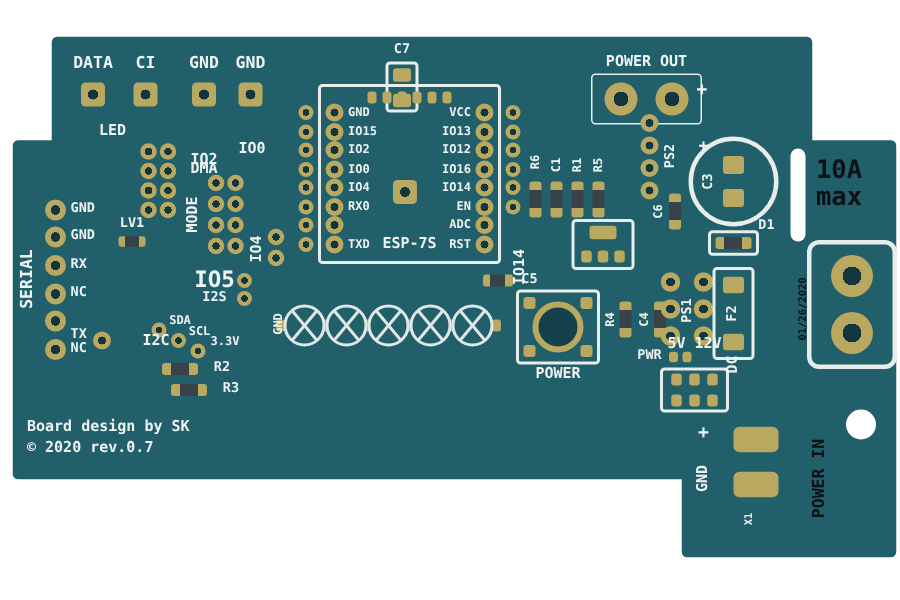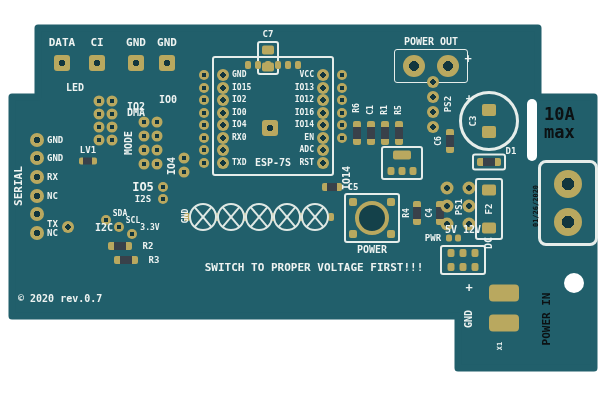--- a/index.html
+++ b/index.html
@@ -211,21 +211,21 @@
   <div class="el t tl" style="left:47px;top:196px;font-size:9px">NC</div>
   <div class="el t tl" style="left:47px;top:224px;font-size:9px">TX</div>
   <div class="el t tl" style="left:47px;top:233px;font-size:9px">NC</div>
 
   <div class="el t" style="left:88px;top:150px;font-size:9px">LV1</div>
   <div class="el t" style="left:136px;top:113px;font-size:10px">DMA</div>
   <div class="el t" style="left:136px;top:107px;font-size:10px">IO2</div>
   <div class="el t" style="left:168px;top:100px;font-size:10px">IO0</div>
   <div class="el t rot" style="left:129px;top:143px;font-size:10px">MODE</div>
   <div class="el t rot" style="left:172px;top:166px;font-size:10px">IO4</div>
-  <div class="el t" style="left:143px;top:187px;font-size:12px">IO5</div>
+  <div class="el t" style="left:143px;top:187px;font-size:15px">IO5</div>
   <div class="el t" style="left:143px;top:199px;font-size:9px">I2S</div>
   <div class="el t" style="left:104px;top:228px;font-size:10px">I2C</div>
   <div class="el t" style="left:120px;top:214px;font-size:8px">SDA</div>
   <div class="el t" style="left:133px;top:221px;font-size:8px">SCL</div>
   <div class="el t" style="left:150px;top:228px;font-size:8px">3.3V</div>
   <div class="el t rot" style="left:186px;top:216px;font-size:8px">GND</div>
   <div class="el t" style="left:148px;top:246px;font-size:9px">R2</div>
   <div class="el t" style="left:154px;top:260px;font-size:9px">R3</div>
 
   <div class="el t tl" style="left:232px;top:75px;font-size:8px">GND</div>
@@ -262,21 +262,21 @@
   <div class="el t rot" style="left:473px;top:121px;font-size:9px">C3</div>
   <div class="el t" style="left:469px;top:97px;font-size:11px">+</div>
   <div class="el t rot" style="left:439px;top:141px;font-size:8px">C6</div>
   <div class="el t" style="left:511px;top:151px;font-size:9px">D1</div>
   <div class="el t rot" style="left:459px;top:207px;font-size:9px">PS1</div>
   <div class="el t rot" style="left:489px;top:209px;font-size:9px">F2</div>
   <div class="el t tl blk" style="left:544px;top:114px;font-size:17px">10A</div>
   <div class="el t tl blk" style="left:544px;top:132px;font-size:17px">max</div>
   <div class="el t rot blk" style="left:536px;top:206px;font-size:7px">01/26/2020</div>
 
-  <div class="el t" style="left:314px;top:267px;font-size:11px">SWITCH TO PROPER VOLTAGE FIRST!!!</div>
+  <div class="el t tl" style="left:18px;top:285px;font-size:10px">Board design by SK</div>
   <div class="el t tl" style="left:18px;top:299px;font-size:10px">© 2020 rev.0.7</div>
 
   <div class="el t" style="left:469px;top:288px;font-size:12px">+</div>
   <div class="el t rot" style="left:469px;top:319px;font-size:10px">GND</div>
   <div class="el t rot" style="left:500px;top:346px;font-size:7px">X1</div>
   <div class="el t rot blk" style="left:546px;top:319px;font-size:11px">POWER IN</div>
 
 </div>
 
 </body></html>

